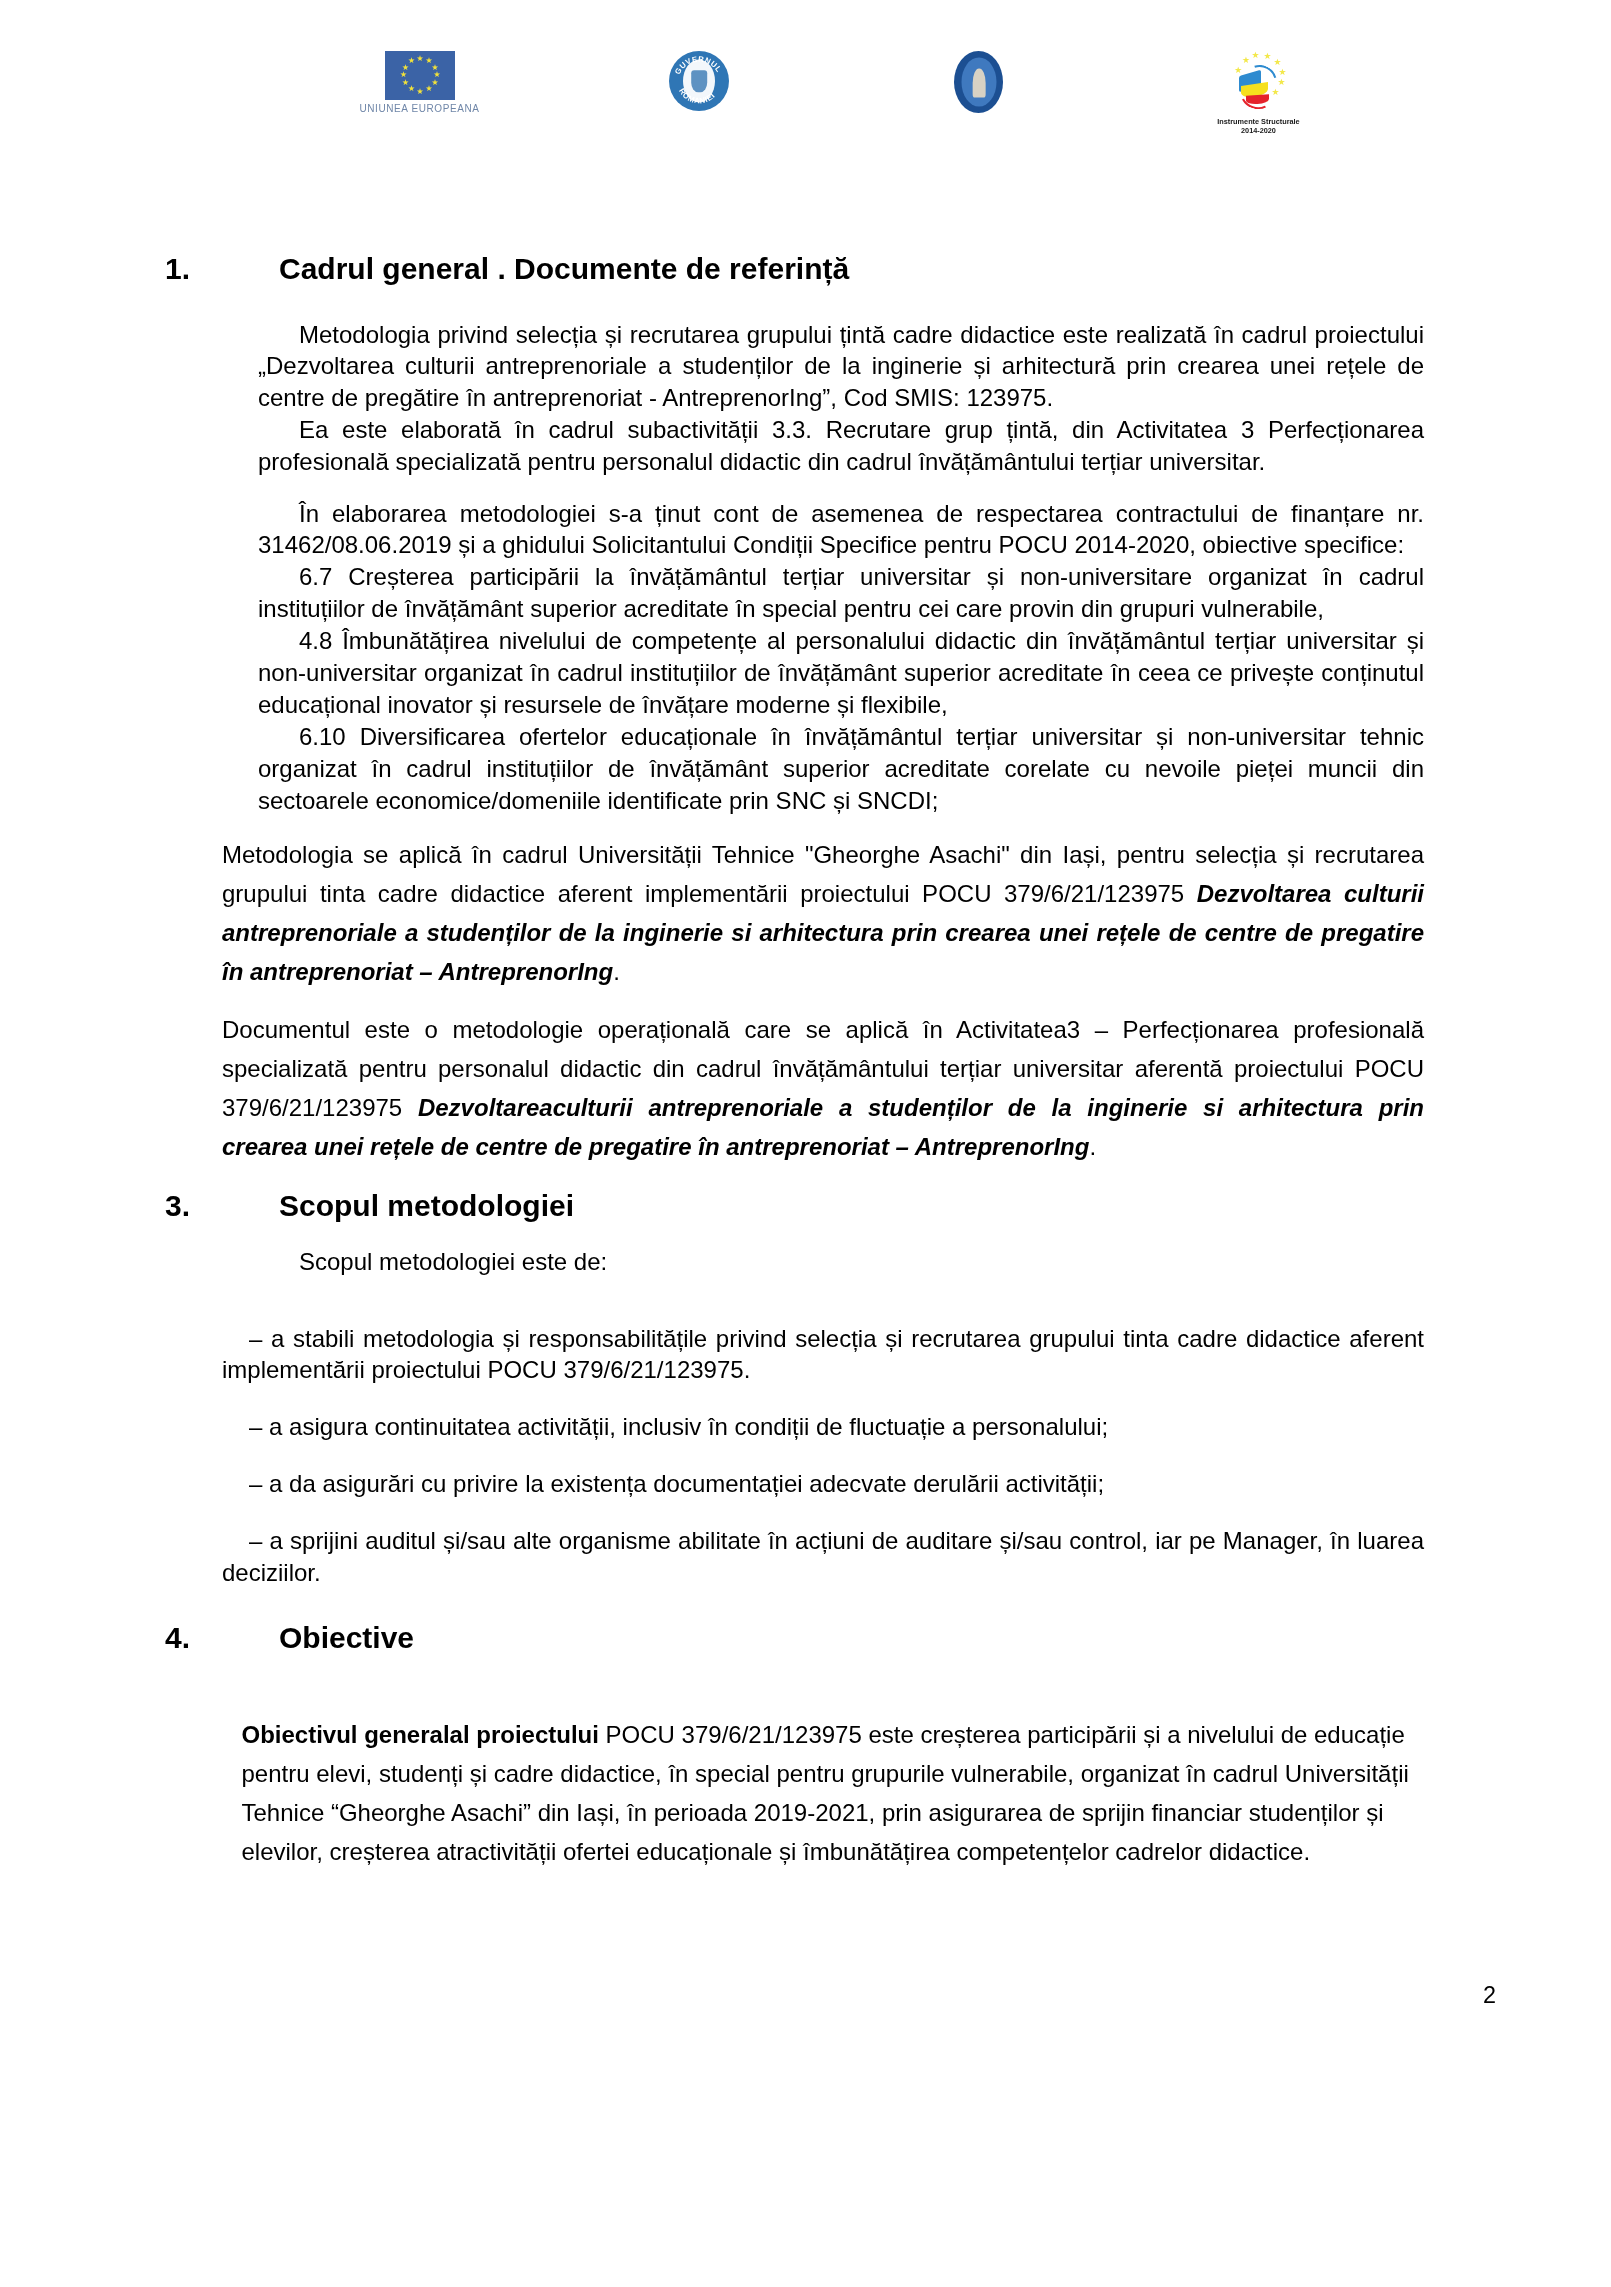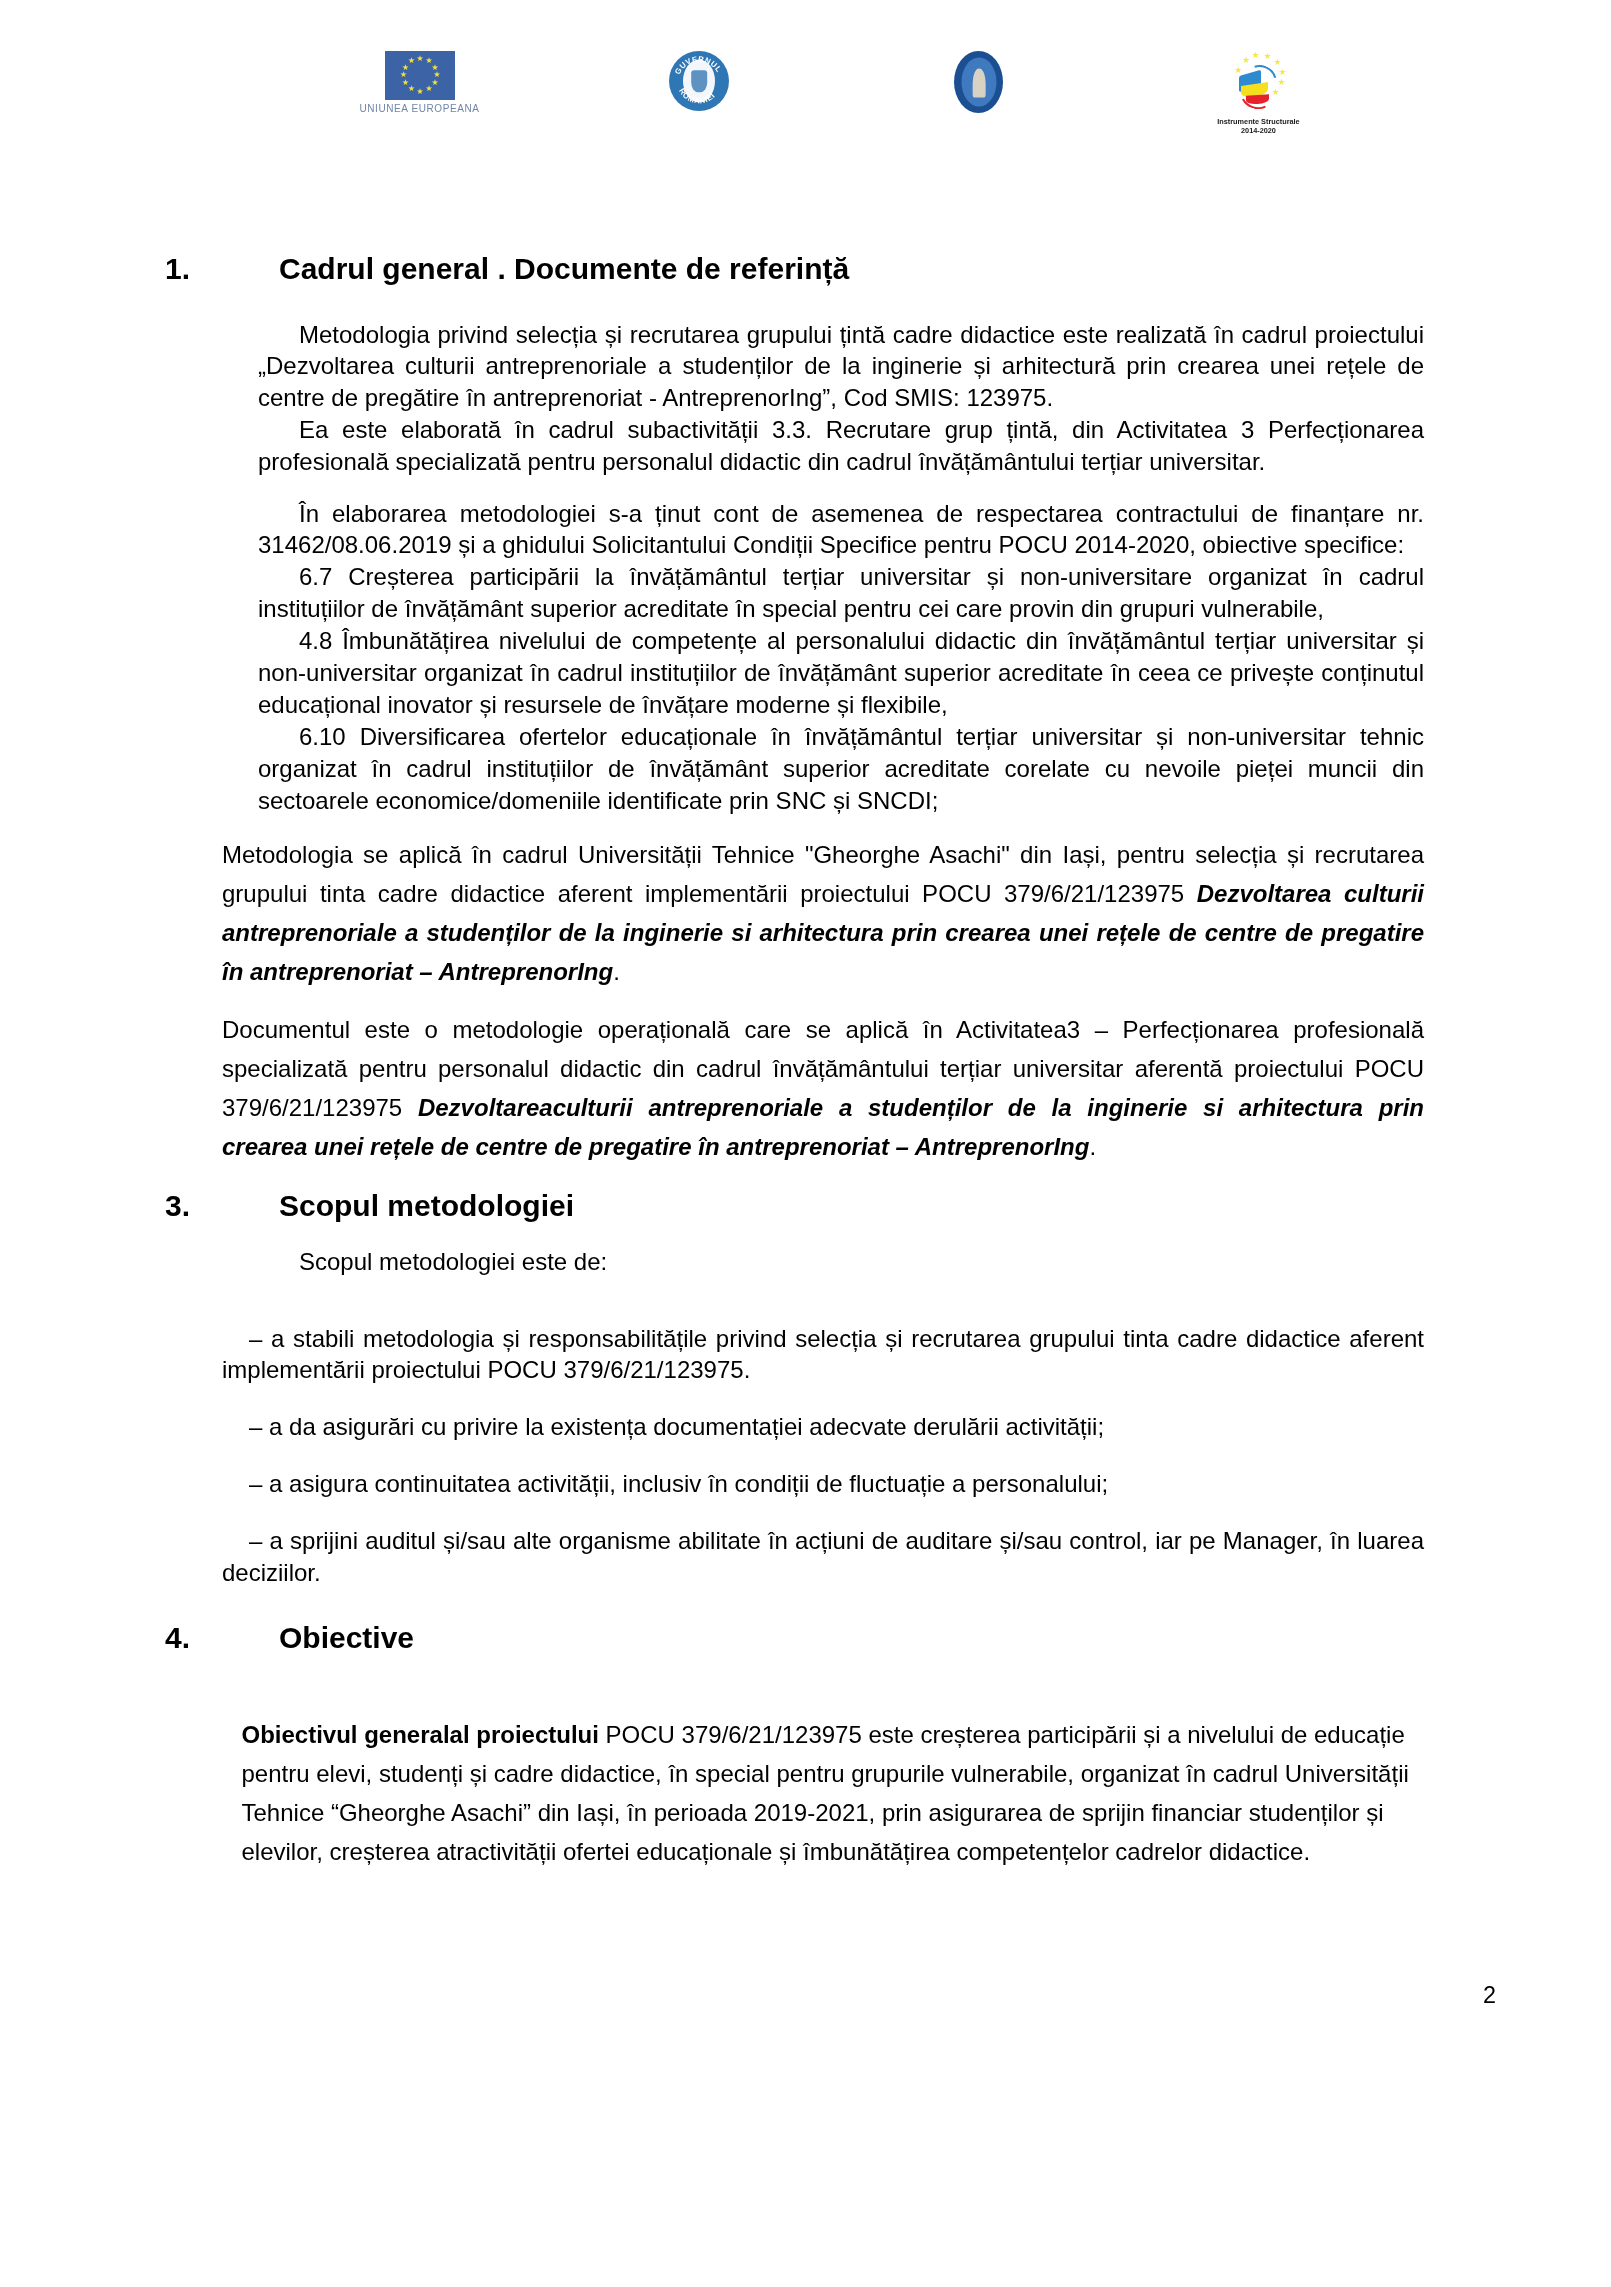--- a/index.html
+++ b/index.html
@@ -367,22 +367,22 @@
       <span class="num">3.</span><span>Scopul metodologiei</span>
     </div>
 
     <div class="gap-sm"></div>
 
     <p class="body-blk ind">Scopul metodologiei este de:</p>
 
     <div class="gap-sm"></div>
 
     <p class="body-blk ind-sm">– a stabili metodologia și responsabilitățile privind selecția și recrutarea grupului tinta cadre didactice aferent implementării proiectului POCU 379/6/21/123975.</p>
+    <p class="body-blk ind-sm">– a asigura continuitatea activității, inclusiv în condiții de fluctuație a personalului;</p>
     <p class="body-blk ind-sm">– a da asigurări cu privire la existența documentației adecvate derulării activității;</p>
-    <p class="body-blk ind-sm">– a asigura continuitatea activității, inclusiv în condiții de fluctuație a personalului;</p>
     <p class="body-blk ind-sm">– a sprijini auditul și/sau alte organisme abilitate în acțiuni de auditare și/sau control, iar pe Manager, în luarea deciziilor.</p>
 
     <div class="gap-md"></div>
 
     <div class="hd">
       <span class="num">4.</span><span>Obiective</span>
     </div>
 
     <div class="gap-md"></div>
 

